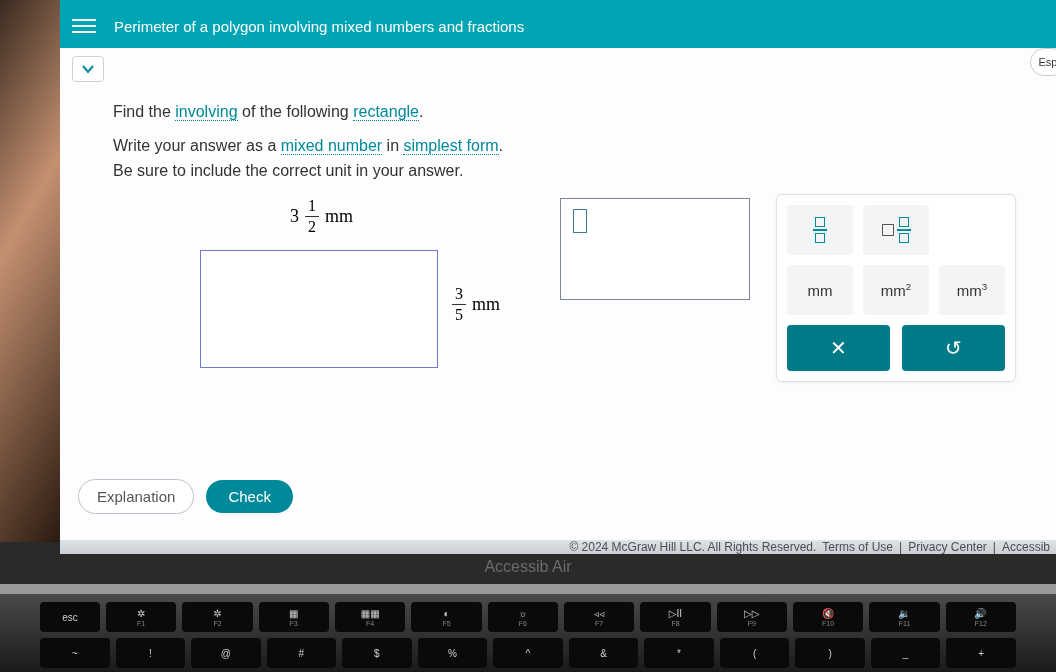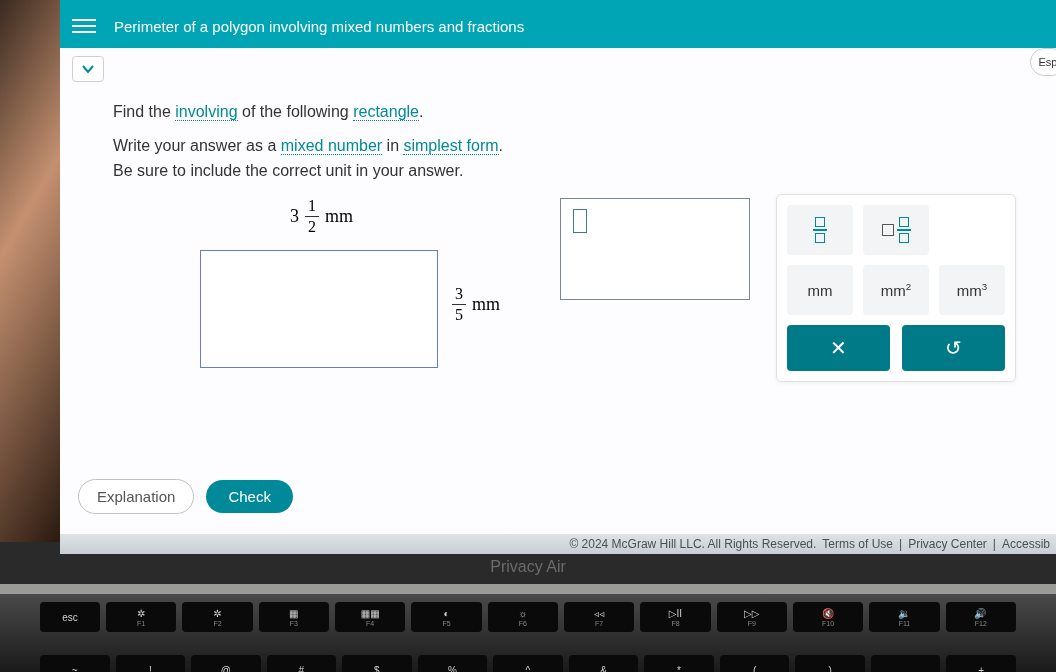--- a/index.html
+++ b/index.html
@@ -150,39 +150,39 @@
   .btn-solid {
     padding:8px 22px;
     border:none;
     border-radius:22px;
     background:#008a99;
     color:#fff; font-size:15px; font-weight:500;
     cursor:pointer;
   }
   .copyright {
     position:absolute; bottom:0; left:0; right:0;
-    height:20px;
+    height:14px;
     background:linear-gradient(#dfe3e6,#c8ced3);
     color:#4a4f55;
     font-size:12px;
     display:flex; align-items:center; justify-content:flex-end;
     padding-right:6px; gap:6px;
   }
   .copyright a { color:#4a4f55; }
   .laptop-label {
     position:absolute; bottom:96px; left:0; right:0;
     text-align:center; color:#6b6b6b; font-size:16px;
     font-family: -apple-system, sans-serif;
   }
   .keyboard {
     position:absolute; bottom:0; left:0; right:0;
     height:88px;
     background:linear-gradient(#4a4a4a,#1a1a1a);
     border-top:10px solid #9a9a98;
-    display:flex; flex-direction:column; gap:23px;
+    display:flex; flex-direction:column; gap:6px;
     padding:8px 40px 0 40px;
   }
   .krow { display:flex; gap:6px; }
   .key {
     background:#0a0a0a;
     border-radius:4px;
     color:#d0d0d0;
     font-size:9px;
     display:flex; flex-direction:column; align-items:center; justify-content:center;
     flex:1; height:30px;
@@ -301,21 +301,21 @@
       <span>© 2024 McGraw Hill LLC. All Rights Reserved.</span>
       <a>Terms of Use</a>
         <span>|</span>
       <a>Privacy Center</a>
         <span>|</span>
       <a>Accessib</a>
     </div>
   </div>
 </div>
 
-<div class="laptop-label">Privacy Air</div>
+<div class="laptop-label">Accessib Air</div>
 
 <div class="keyboard">
   <div class="krow" id="krow1">
       <div class="key esc">
         <span class="pri">esc</span>
       </div>
       <div class="key">
         <span class="pri">✲</span>
         <span class="sec">F1</span>
       </div>

